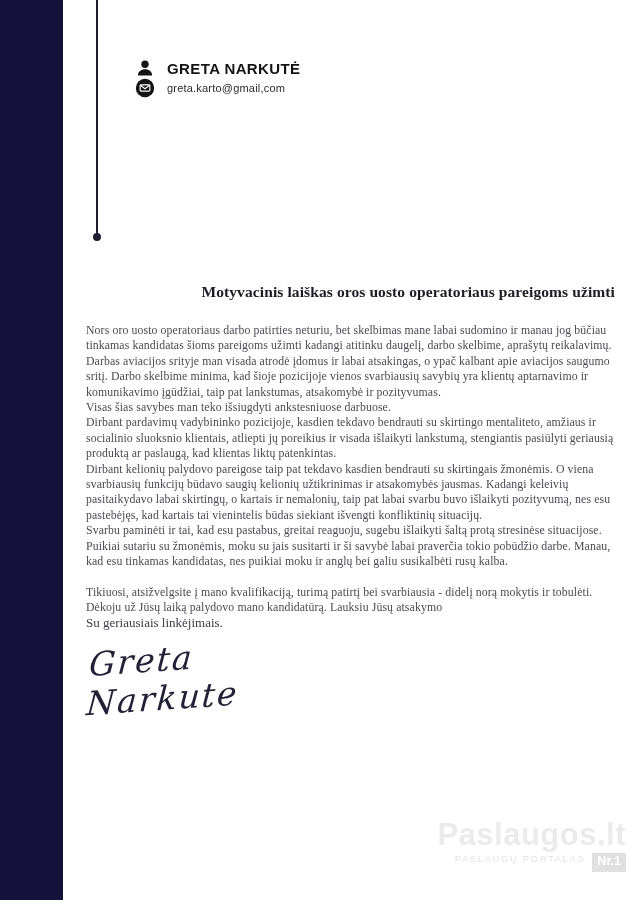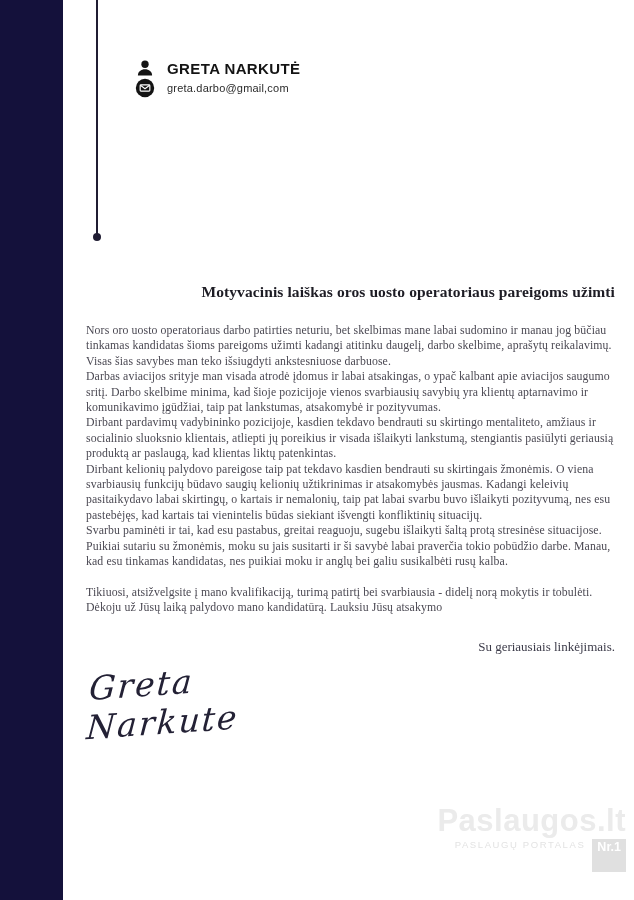--- a/index.html
+++ b/index.html
@@ -20,29 +20,29 @@
   .name-row{margin-bottom:0;}
   .name{font-family:"Liberation Sans",sans-serif;font-weight:bold;font-size:15px;letter-spacing:.4px;color:#141414;}
   .info-row{margin-bottom:13px;}
   .info{font-family:"Liberation Sans",sans-serif;font-size:11px;color:#2b2b2b;letter-spacing:.2px;}
 
   
   .letter{position:absolute;left:86px;top:283px;width:529px;}
   .title{font-size:15.5px;font-weight:bold;color:#1d1c24;margin:0 0 22px 0;letter-spacing:.1px;text-align:right;}
   .body p{margin:0;font-size:11.8px;line-height:15.4px;color:#4b4953;letter-spacing:.1px;}
   .gap{height:15px;}
-  .signoff{margin-top:24px;font-size:13px;color:#3c3b49;text-align:right;}
+  .signoff{margin-top:0;font-size:13px;color:#3c3b49;}
   .signature{margin-top:14px;margin-left:2px;font-family:"DejaVu Serif",serif;font-style:italic;font-size:33px;color:#232135;transform:rotate(-4deg) skewX(-8deg);transform-origin:left center;letter-spacing:2px;width:260px;}
 
   
   .watermark{position:absolute;right:8px;bottom:28px;text-align:right;}
   .wm-brand{font-family:"Liberation Sans",sans-serif;font-weight:bold;font-size:31px;color:#ebebeb;letter-spacing:.5px;line-height:30px;}
   .wm-sub{display:flex;justify-content:flex-end;align-items:flex-start;margin-top:3px;}
   .wm-tagline{font-family:"Liberation Sans",sans-serif;font-size:9.5px;color:#e3e3e3;letter-spacing:1.6px;margin-right:7px;}
-  .wm-badge{font-family:"Liberation Sans",sans-serif;font-weight:bold;font-size:12.5px;color:#ffffff;background:#e0e0e0;padding:1px 5px 18px 5px;}
+  .wm-badge{font-family:"Liberation Sans",sans-serif;font-weight:bold;font-size:12.5px;color:#ffffff;background:#e0e0e0;padding:1px 5px 4px 5px;}
 
   svg{display:block;}
 </style>
 </head>
 <body>
 
 <div class="page">
 
   <div class="stripe"></div>
   <div class="vline"></div>
@@ -62,33 +62,33 @@
 
 
     <div class="crow info-row">
       <span class="ic">
         <svg width="20" height="20" viewBox="0 0 24 24">
           <circle cx="12" cy="12" r="11" fill="#141414"></circle>
           <rect x="6.2" y="8.2" width="11.6" height="7.6" rx="1" fill="none" stroke="#ffffff" stroke-width="1.4"></rect>
           <path d="M6.5 8.8l5.5 4 5.5-4" fill="none" stroke="#ffffff" stroke-width="1.4"></path>
         </svg>
       </span>
-      <span class="info">greta.darbo@gmail,com</span>
+      <span class="info">greta.karto@gmail,com</span>
     </div>
 
 
   </div>
 
   <div class="letter">
     <h1 class="title">Motyvacinis laiškas oros uosto operatoriaus pareigoms užimti</h1>
 
     <div class="body">
       <p>Nors oro uosto operatoriaus darbo patirties neturiu, bet skelbimas mane labai sudomino ir manau jog būčiau tinkamas kandidatas šioms pareigoms užimti kadangi atitinku daugelį, darbo skelbime, aprašytų reikalavimų.</p>
+      <p>Darbas aviacijos srityje man visada atrodė įdomus ir labai atsakingas, o ypač kalbant apie aviacijos saugumo sritį. Darbo skelbime minima, kad šioje pozicijoje vienos svarbiausių savybių yra klientų aptarnavimo ir komunikavimo įgūdžiai, taip pat lankstumas, atsakomybė ir pozityvumas.</p>
       <p>Visas šias savybes man teko išsiugdyti ankstesniuose darbuose.</p>
-      <p>Darbas aviacijos srityje man visada atrodė įdomus ir labai atsakingas, o ypač kalbant apie aviacijos saugumo sritį. Darbo skelbime minima, kad šioje pozicijoje vienos svarbiausių savybių yra klientų aptarnavimo ir komunikavimo įgūdžiai, taip pat lankstumas, atsakomybė ir pozityvumas.</p>
       <p>Dirbant pardavimų vadybininko pozicijoje, kasdien tekdavo bendrauti su skirtingo mentaliteto, amžiaus ir socialinio sluoksnio klientais, atliepti jų poreikius ir visada išlaikyti lankstumą, stengiantis pasiūlyti geriausią produktą ar paslaugą, kad klientas liktų patenkintas.</p>
       <p>Dirbant kelionių palydovo pareigose taip pat tekdavo kasdien bendrauti su skirtingais žmonėmis. O viena svarbiausių funkcijų būdavo saugių kelionių užtikrinimas ir atsakomybės jausmas. Kadangi keleivių pasitaikydavo labai skirtingų, o kartais ir nemalonių, taip pat labai svarbu buvo išlaikyti pozityvumą, nes esu pastebėjęs, kad kartais tai vienintelis būdas siekiant išvengti konfliktinių situacijų.</p>
       <p>Svarbu paminėti ir tai, kad esu pastabus, greitai reaguoju, sugebu išlaikyti šaltą protą stresinėse situacijose. Puikiai sutariu su žmonėmis, moku su jais susitarti ir ši savybė labai praverčia tokio pobūdžio darbe. Manau, kad esu tinkamas kandidatas, nes puikiai moku ir anglų bei galiu susikalbėti rusų kalba.</p>
       <div class="gap"></div>
       <p>Tikiuosi, atsižvelgsite į mano kvalifikaciją, turimą patirtį bei svarbiausia - didelį norą mokytis ir tobulėti. Dėkoju už Jūsų laiką palydovo mano kandidatūrą. Lauksiu Jūsų atsakymo</p>
     </div>
 
     <div class="signoff">Su geriausiais linkėjimais.</div>
     <div class="signature">Greta Narkute</div>
   </div>

